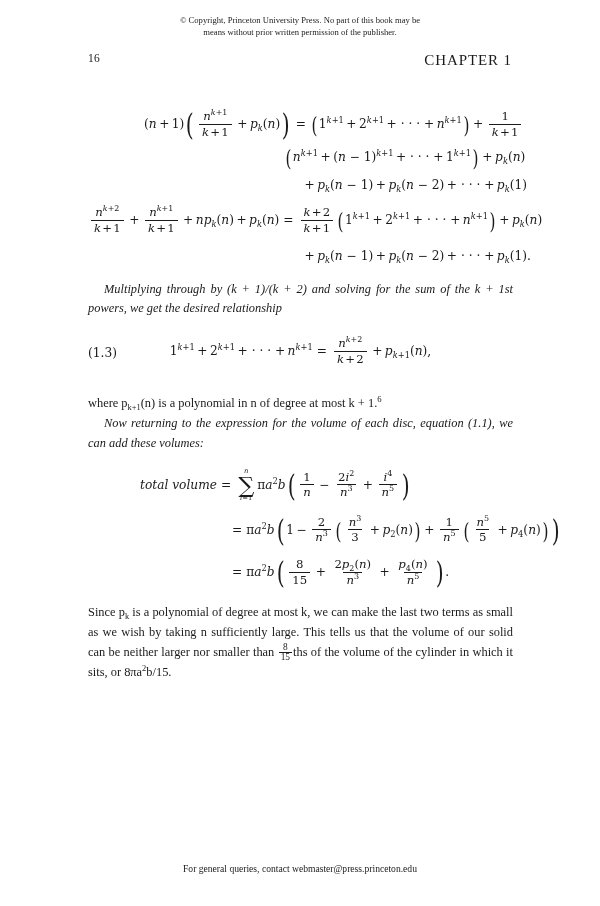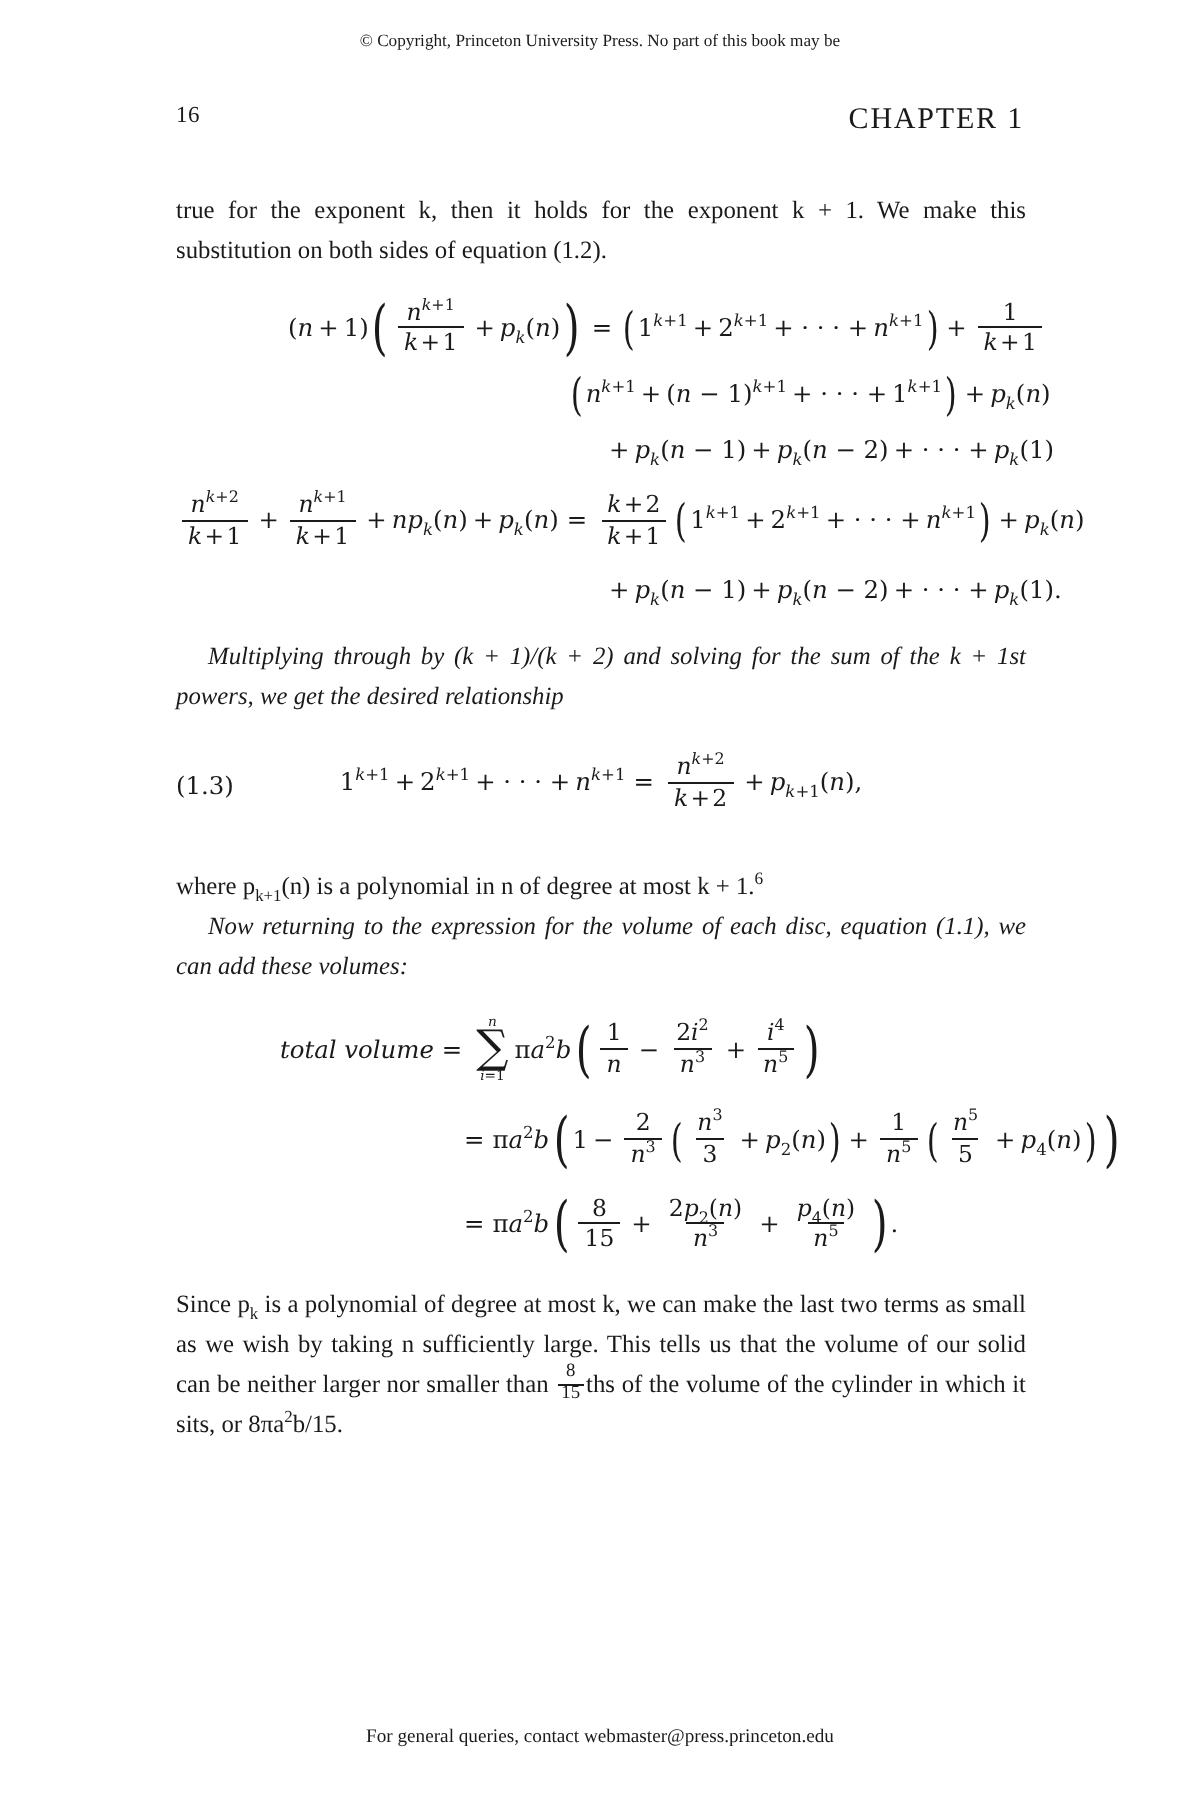--- a/index.html
+++ b/index.html
@@ -172,30 +172,30 @@
     line-height: 0;
   }
 </style>
 </head>
 <body>
 
 <div class="page">
 
   <div class="copyright-notice">
     <div>© Copyright, Princeton University Press. No part of this book may be</div>
+    <div>means without prior written permission of the publisher.</div>
   </div>
 
   <div class="running-head">
     <span class="folio">16</span>
     <span class="chapter-label">CHAPTER 1</span>
   </div>
 
   <div class="body-area">
 
-    <p class="para">true for the exponent k, then it holds for the exponent k + 1. We make this substitution on both sides of equation (1.2).</p>
 
     <div class="gap-md"></div>
 
     <div class="math-block">
 
       <div class="mrow" style="padding-left:56px;">
         <span>(</span>
           <span class="it">n</span>
           <span class="op-tight">+</span>
           <span>1)</span>

